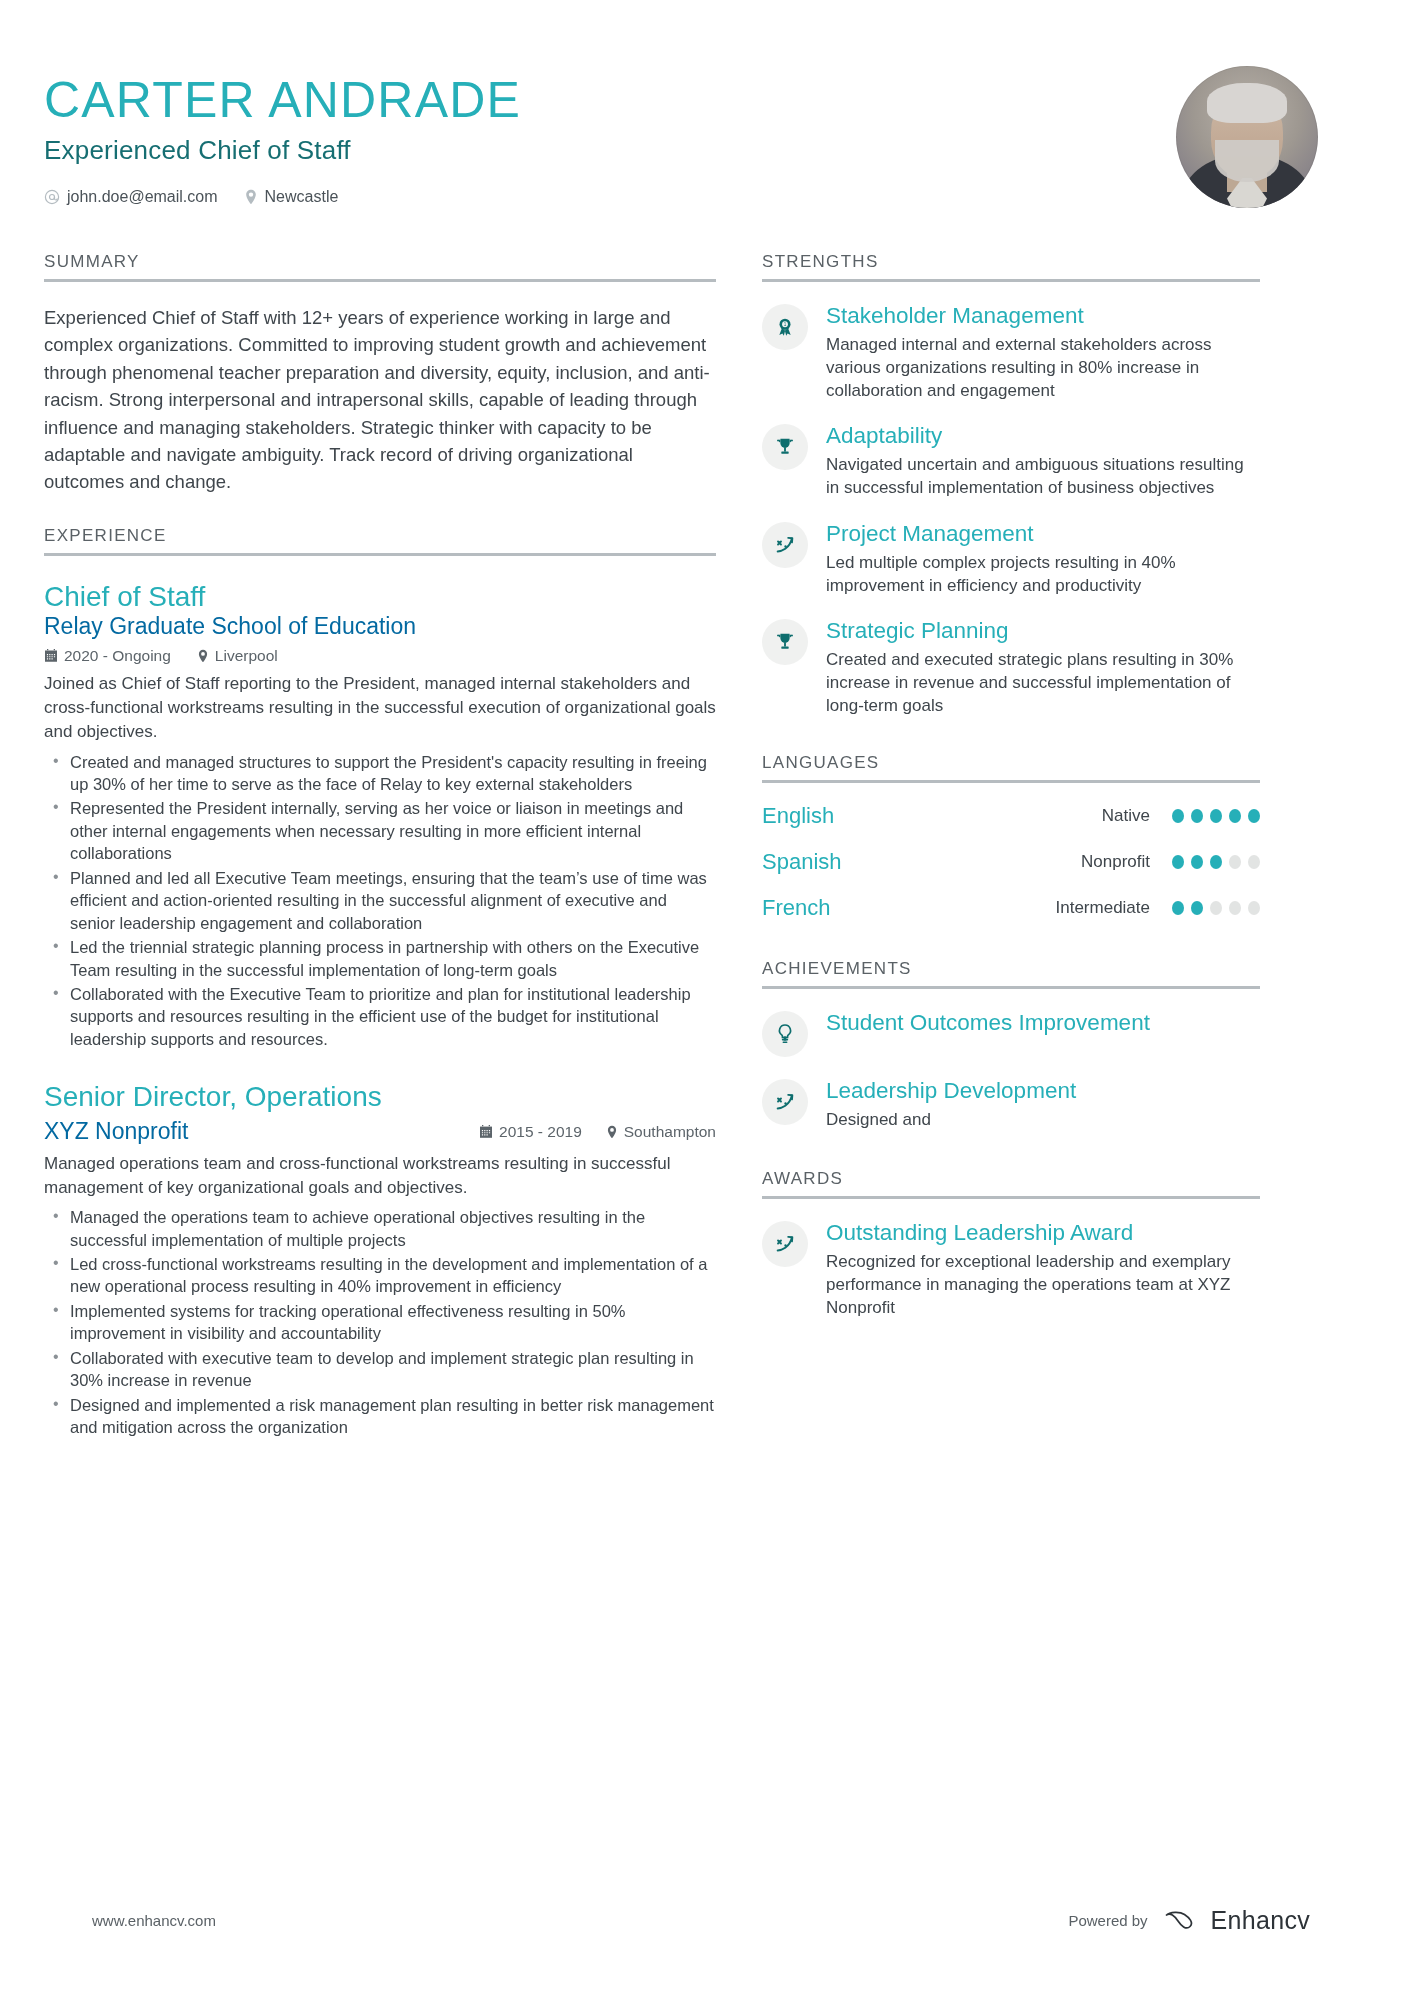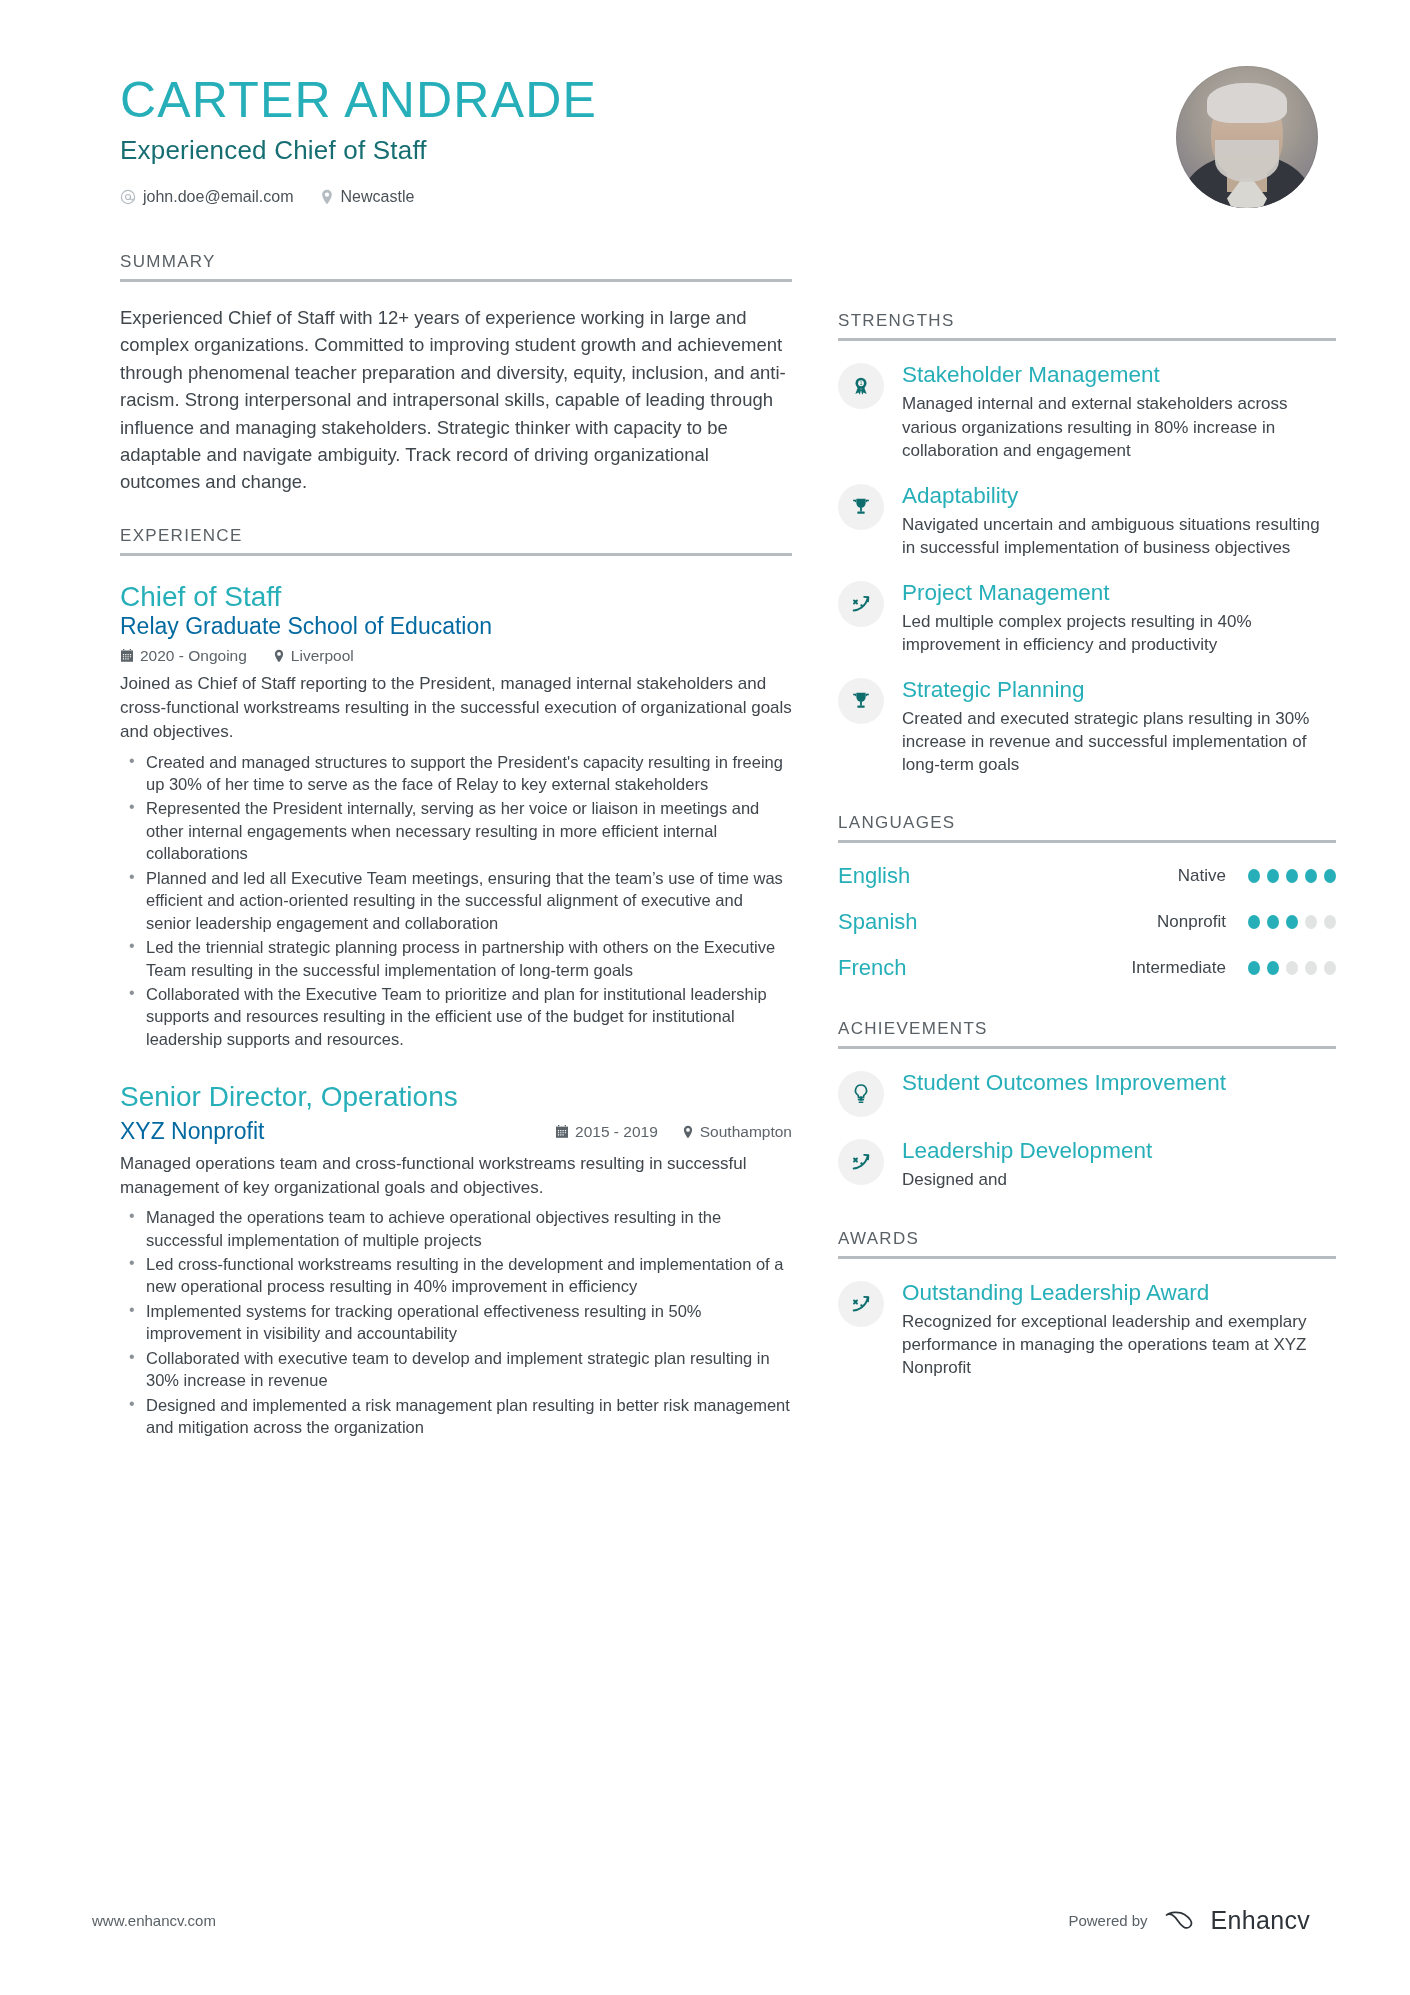--- a/index.html
+++ b/index.html
@@ -2,21 +2,21 @@
 <html><head>
 <meta charset="utf-8">
 <style>
   * { margin:0; padding:0; box-sizing:border-box; }
   html, body {
     width:1410px; height:1995px;
     background:#ffffff;
     font-family:"Liberation Sans", sans-serif;
     -webkit-font-smoothing:antialiased;
   }
-  .page { position:relative; width:1410px; height:1995px; padding:62px 92px 0 120px; }
+  .page { position:relative; width:1410px; height:1995px; padding:62px 92px 0 44px; }
 
   
   .header { display:flex; justify-content:space-between; align-items:flex-start; }
   .header-left { padding-top:12px; }
   .name {
     font-size:50px; font-weight:400; letter-spacing:1.2px;
     color:#26AFB8; line-height:1.05; white-space:nowrap;
   }
   .role {
     font-size:26px; font-weight:400; color:#166E72;
@@ -57,21 +57,21 @@
     position:absolute; left:50%; top:74px; transform:translateX(-50%);
     width:64px; height:42px; border-radius:0 0 50% 50%;
     background:#cfccc8; opacity:.92;
   }
   .avatar .neck {
     position:absolute; left:50%; top:96px; transform:translateX(-50%);
     width:40px; height:30px; background:#bda894;
   }
 
   
-  .columns { display:flex; gap:46px; margin-top:44px;align-items:center; }
+  .columns { display:flex; gap:46px; margin-top:44px; }
   .col-left { width:672px; flex:none; }
   .col-right { width:498px; flex:none; }
 
   .sec-title {
     font-size:17px; letter-spacing:1.3px; color:#5a6166; font-weight:400;
     text-transform:uppercase; padding-bottom:7px;
   }
   .sec-rule { height:3px; background:#b6bcc0; width:100%; }
   .section { margin-bottom:30px; }
 

